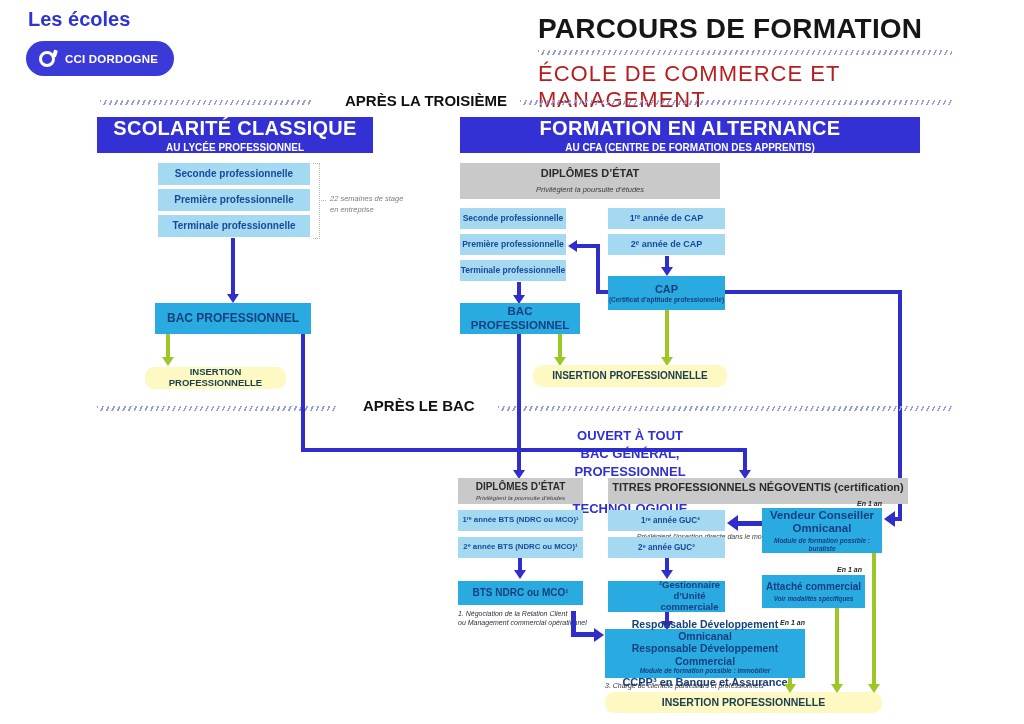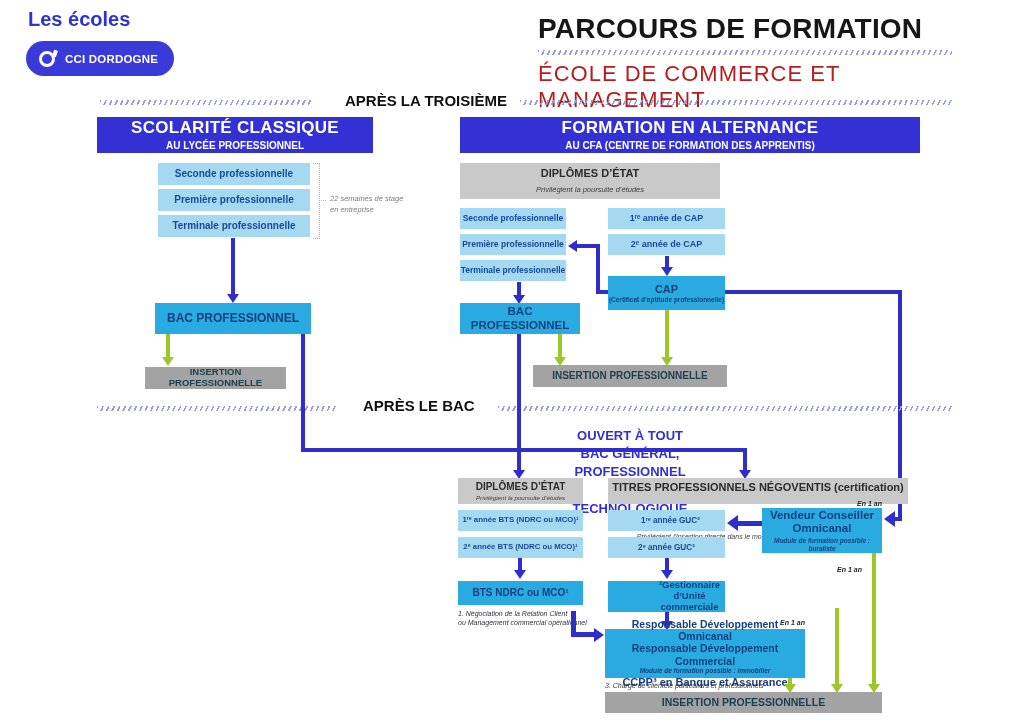--- a/index.html
+++ b/index.html
@@ -1,25 +1,25 @@
 <!DOCTYPE html>
 <html><head>
 <meta charset="utf-8">
 <style>
   html,body{margin:0;padding:0;background:#fff;}
   #canvas{position:relative;width:952px;height:724px;background:#ffffff;
     font-family:"Liberation Sans","DejaVu Sans",sans-serif;overflow:hidden;}
   .box{position:absolute;display:flex;flex-direction:column;align-items:center;justify-content:center;
     text-align:center;box-sizing:border-box;line-height:1.15;}
   .hdr{background:#3331d4;color:#fff;}
-  .hdr .t{font-weight:bold;font-size:17px;letter-spacing:.3px;}
+  .hdr .t{font-weight:bold;font-size:20px;letter-spacing:.3px;}
   .hdr .s{font-weight:bold;font-size:10px;margin-top:2px;}
   .lb{background:#a5d8f1;color:#164a9a;font-weight:bold;}
   .cy{background:#29abe2;color:#173f7e;font-weight:bold;}
-  .gn{background:#a3a3a3;color:#1c4050;font-weight:bold;}
+  .gn{background:#fef9c3;color:#1c4050;font-weight:bold;border-radius:9px;}
   .gy{background:#c9c9c9;color:#2b2b2b;}
   .pre{white-space:pre-line;}
   .line{position:absolute;background:#2f2ecb;}
   .gline{position:absolute;background:#9dc627;}
   .ad{position:absolute;width:0;height:0;border-left:6px solid transparent;border-right:6px solid transparent;border-top:9px solid #2f2ecb;}
   .ad.g{border-top-color:#9dc627;}
   .al{position:absolute;width:0;height:0;border-top:6px solid transparent;border-bottom:6px solid transparent;border-right:9px solid #2f2ecb;}
   .al.big{border-top-width:8px;border-bottom-width:8px;border-right-width:11px;}
   .ar{position:absolute;width:0;height:0;border-top:7px solid transparent;border-bottom:7px solid transparent;border-left:10px solid #2f2ecb;}
   .hatch{position:absolute;height:5px;background:repeating-linear-gradient(115deg,#979dd9 0 1.5px,transparent 1.5px 5px);}
@@ -179,20 +179,24 @@
   <div class="en1an" style="left:838px;top:500px;width:44px;">En 1 an</div>
   <div class="box cy" style="left:762px;top:508px;width:120px;height:45px;">
     <span class="pre" style="font-size:11.5px;">Vendeur Conseiller
 Omnicanal</span>
     <span class="bxnote" style="font-size:6.5px;margin-top:2px;">Module de formation possible : buraliste</span>
   </div>
   <div class="line" style="left:738px;top:521px;width:24px;height:5px;"></div>
   <div class="al big" style="left:727px;top:515px;"></div>
 
   <div class="en1an" style="left:818px;top:566px;width:44px;">En 1 an</div>
+  <div class="box cy" style="left:762px;top:575px;width:103px;height:33px;">
+    <span style="font-size:10px;">Attaché commercial</span>
+    <span class="bxnote" style="font-size:6.3px;margin-top:2px;">Voir modalités spécifiques</span>
+  </div>
   <div class="en1an" style="left:761px;top:619px;width:44px;">En 1 an</div>
 
   <div class="gline" style="left:788px;top:678px;width:4px;height:6px;"></div>
   <div class="ad g" style="left:784px;top:684px;"></div>
   <div class="gline" style="left:835px;top:608px;width:4px;height:76px;"></div>
   <div class="ad g" style="left:831px;top:684px;"></div>
   <div class="gline" style="left:872px;top:553px;width:4px;height:131px;"></div>
   <div class="ad g" style="left:868px;top:684px;"></div>
 
   <div class="date">AVRIL 2024</div>

